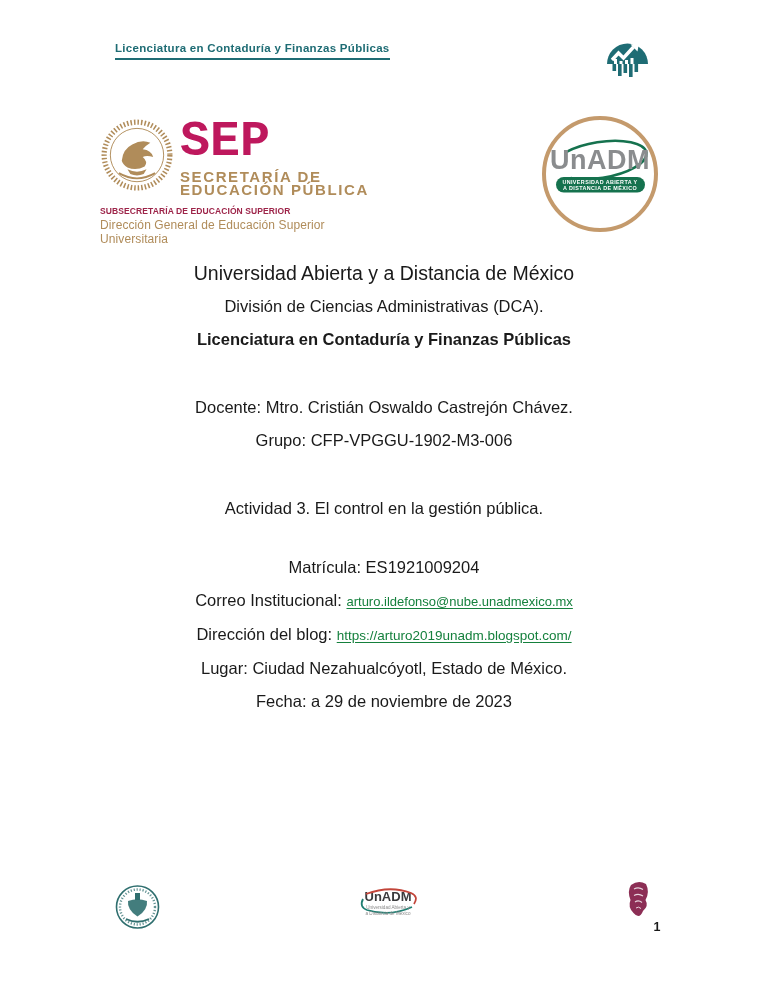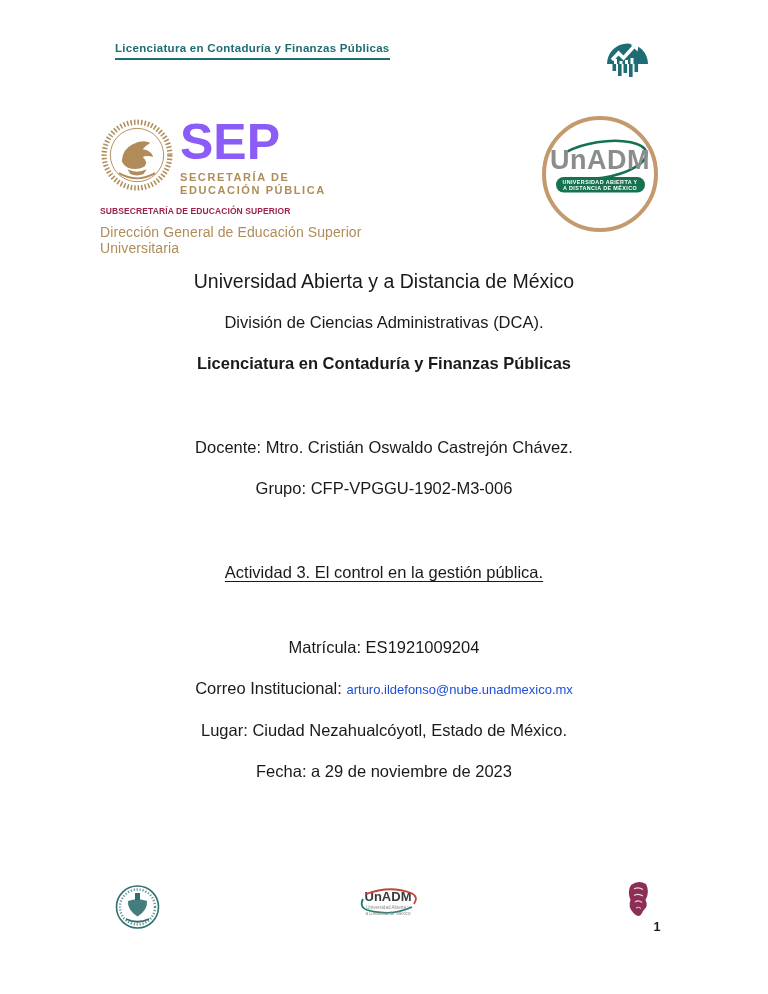--- a/index.html
+++ b/index.html
@@ -15,43 +15,43 @@
     color:#1E6C74; border-bottom:2px solid #1E6C74; padding-bottom:4px;
   }
   .hdr-logo { position:absolute; left:604px; top:37px; width:47px; height:47px; }
 
   
   .sep-block { position:absolute; left:100px; top:116px; width:270px; }
   .sep-top { display:flex; align-items:flex-start; }
   .sep-eagle { width:74px; height:80px; flex:0 0 auto; }
   .sep-right { margin-left:6px; padding-top:5px; }
   .sep-acronym {
-    font-family:Liberation Sans, sans-serif; font-weight:bold;
-    color:#8b5cf6; font-size:50px; line-height:42px; letter-spacing:0;
+    font-family:Liberation Mono, monospace; font-weight:bold;
+    color:#be185d; font-size:50px; line-height:42px; letter-spacing:0;
   }
   .sep-secretariat {
     margin-top:8px; color:#B08C5A; font-weight:bold;
-    font-size:11px; letter-spacing:1.6px; line-height:12.5px;
+    font-size:15px; letter-spacing:1.6px; line-height:12.5px;
   }
   .sep-sub1 { margin-top:10px; color:#9D2449; font-weight:bold; font-size:8.5px; letter-spacing:0.1px; }
-  .sep-sub2 { margin-top:8px;  color:#B08C5A; font-size:14px; letter-spacing:0.1px; }
+  .sep-sub2 { margin-top:2px;  color:#B08C5A; font-size:12px; letter-spacing:0.1px; }
 
   
   .unadm-logo { position:absolute; left:536px; top:113px; width:128px; height:122px; }
 
   
   .content { position:absolute; left:0; top:257px; width:768px; text-align:center; }
-  .content p { margin:8px; line-height:33px; }
+  .content p { margin:0; line-height:33px; }
   .xl { font-size:19.5px; }
   .lg { font-size:16.5px; }
   .bold { font-weight:bold; }
-  .ul { text-decoration:underline; text-underline-offset:3px; }
+  .ul { text-underline-offset:3px; }
   .gap { height:35px; }
   .gap-sm { height:26px; }
-  .lnk { color:#1d4ed8; text-underline-offset:2px; cursor:pointer; }
+  .lnk { color:#15803d; text-decoration:underline; text-underline-offset:2px; cursor:pointer; }
   .lnk-sm { font-size:13px; }
   .lnk-md { font-size:13.5px; }
 
   
   .f-seal   { position:absolute; left:114px; top:883px; width:47px; height:49px; }
   .f-unadm  { position:absolute; left:350px; top:887px; width:80px; height:36px; }
   .f-emblem { position:absolute; left:626px; top:879px; width:25px; height:43px; }
   .f-page   { position:absolute; left:644px; top:919px; width:26px; text-align:center;
               font-size:12.5px; font-weight:bold; line-height:16px; }
 </style>
@@ -111,20 +111,21 @@
     <p class="lg">División de Ciencias Administrativas (DCA).</p>
     <p class="lg bold">Licenciatura en Contaduría y Finanzas Públicas</p>
     <div class="gap"></div>
     <p class="lg">Docente: Mtro. Cristián Oswaldo Castrejón Chávez.</p>
     <p class="lg">Grupo: CFP-VPGGU-1902-M3-006</p>
     <div class="gap"></div>
     <p class="lg ul">Actividad 3. El control en la gestión pública.</p>
     <div class="gap-sm"></div>
     <p class="lg">Matrícula: ES1921009204</p>
     <p class="lg"><span>Correo Institucional:</span> <a class="lnk lnk-sm">arturo.ildefonso@nube.unadmexico.mx</a></p>
+    <p class="lg"><span>Dirección del blog:</span> <a class="lnk lnk-md">https://arturo2019unadm.blogspot.com/</a></p>
     <p class="lg">Lugar: Ciudad Nezahualcóyotl, Estado de México.</p>
     <p class="lg">Fecha: a 29 de noviembre de 2023</p>
   </div>
 
   <svg class="f-seal" viewBox="0 0 47 49">
     <circle cx="23.5" cy="24" r="21" fill="#ffffff" stroke="#2F6F6F" stroke-width="1.6"></circle>
     <circle cx="23.5" cy="24" r="17.5" fill="none" stroke="#2F6F6F" stroke-width="2.4" stroke-dasharray="1.2 1.8" opacity="0.75"></circle>
     <rect x="21" y="10" width="5" height="7" fill="#2F6F6F"></rect>
     <path d="M14 18 Q23.5 14.5 33 18 Q34 27 23.5 33.5 Q13 27 14 18 Z" fill="#2F6F6F" opacity="0.9"></path>
     <path d="M12 36 Q23.5 41.5 35 36" stroke="#2F6F6F" stroke-width="1.8" fill="none"></path>

